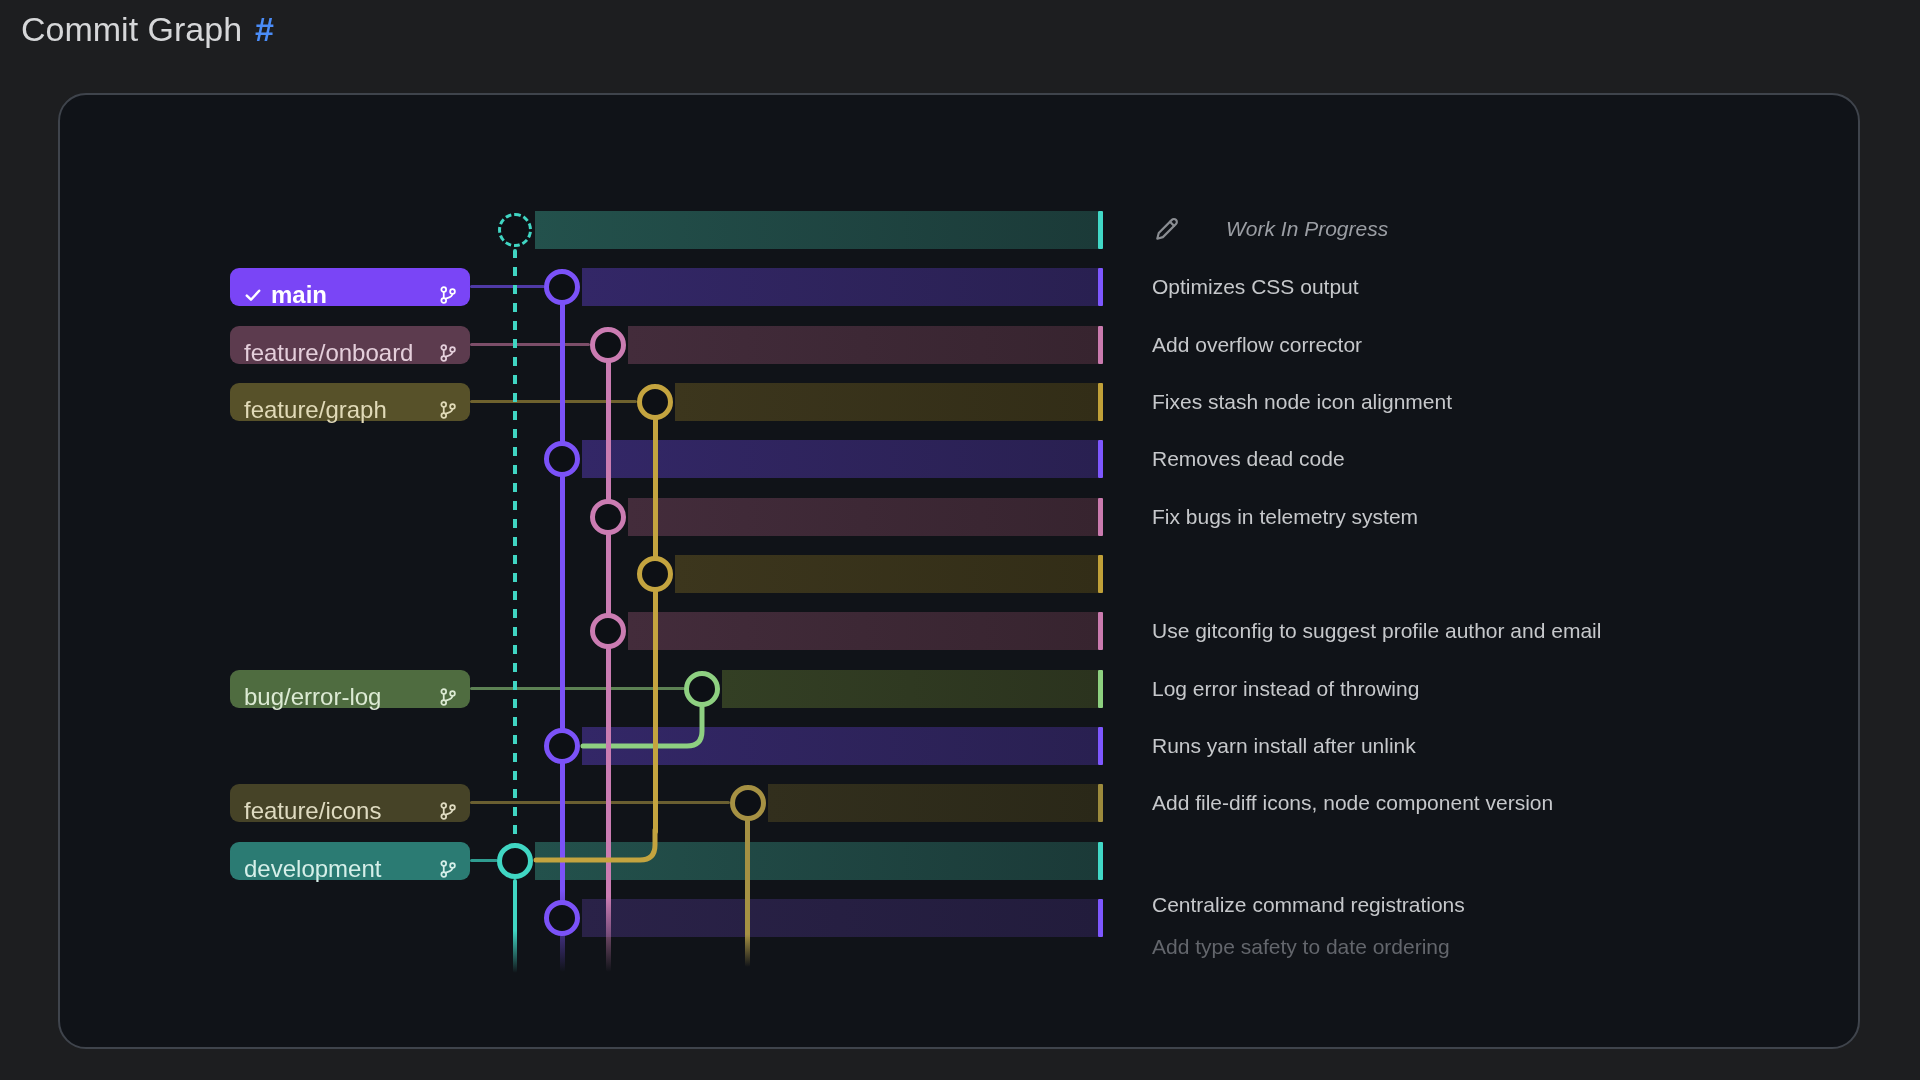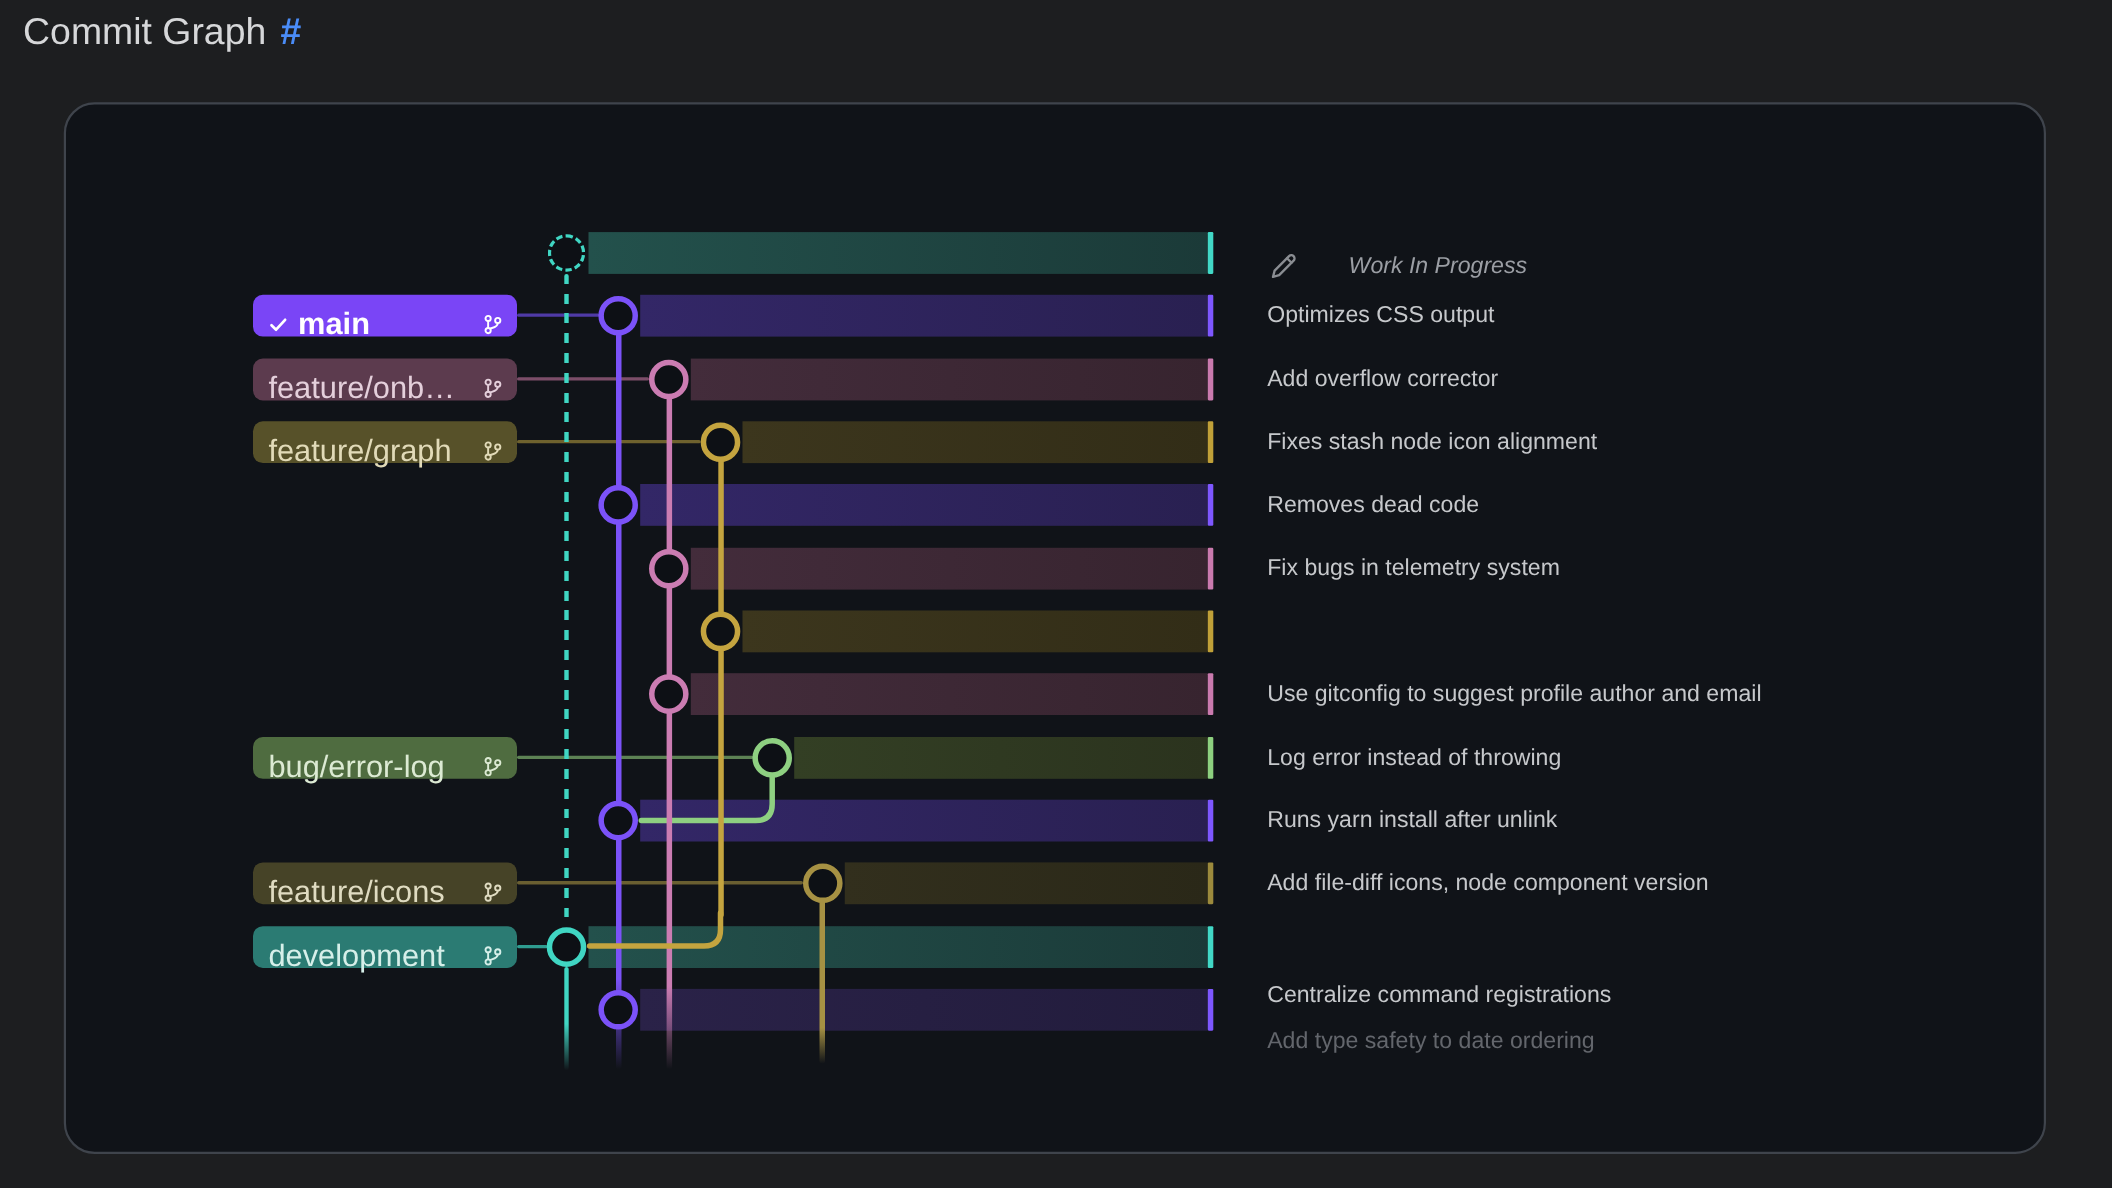--- a/index.html
+++ b/index.html
@@ -16,42 +16,42 @@
   .node{position:absolute;width:26px;height:26px;border-radius:50%;background:#0d1015;border:5px solid #fff;}
   .node.dashed{width:28px;height:28px;border:3px dashed #40d6c3;}
   .bar{position:absolute;height:38px;}
   .cap{position:absolute;height:38px;width:5px;border-radius:1px;}
   .msg{position:absolute;left:1152px;height:38px;display:flex;align-items:center;gap:22px;
     font-size:21px;color:#c6c8cb;white-space:nowrap;}
   .msg.wip{color:#9b9ea4;font-style:italic;}
   .msg.faded{color:#63666c;}
   .branch-label{position:absolute;left:230px;width:240px;height:38px;border-radius:9px;
     box-sizing:border-box;display:flex;align-items:center;gap:9px;padding:15px 12px 0 14px;
-    font-size:28px;}
+    font-size:24px;}
   .branch-label .bname{flex:1;overflow:hidden;text-overflow:ellipsis;white-space:nowrap;}
   .branch-label.current .bname{font-weight:700;}
   .icon{display:inline-flex;align-items:center;justify-content:center;}
   svg{display:block;}
 </style>
 </head>
 <body>
 
 <div class="stage">
 
   <div class="page-title">
     <span>Commit Graph</span>
     <a class="anchor">#</a>
   </div>
 
   <div class="panel"></div>
 
   <div id="rows-layer" class="stage">
       <div class="bar" style="left: 535px; top: 211px; width: 563px; background: linear-gradient(90deg, rgb(35, 81, 76), rgb(27, 58, 56));"></div>
       <div class="cap" style="left: 1098px; top: 211px; background: rgb(65, 216, 198);"></div>
-      <div class="msg wip" style="top: 223px; gap: 44px;">
+      <div class="msg wip" style="top: 210px; gap: 44px;">
         <span class="icon">
           <svg width="30" height="30" viewBox="0 0 24 24">
             <g fill="none" stroke="#8a8d92" stroke-width="1.7" stroke-linecap="round" stroke-linejoin="round">
               <path d="M4.2 19.8 L5.4 15.2 L15.9 4.7 C16.8 3.8 18.3 3.8 19.2 4.7 C20.1 5.6 20.1 7.1 19.2 8 L8.7 18.5 L4.2 19.8 Z"></path>
               <path d="M14.4 6.2 L17.7 9.5"></path>
             </g>
           </svg>
         </span>
         <span>Work In Progress</span>
       </div>

